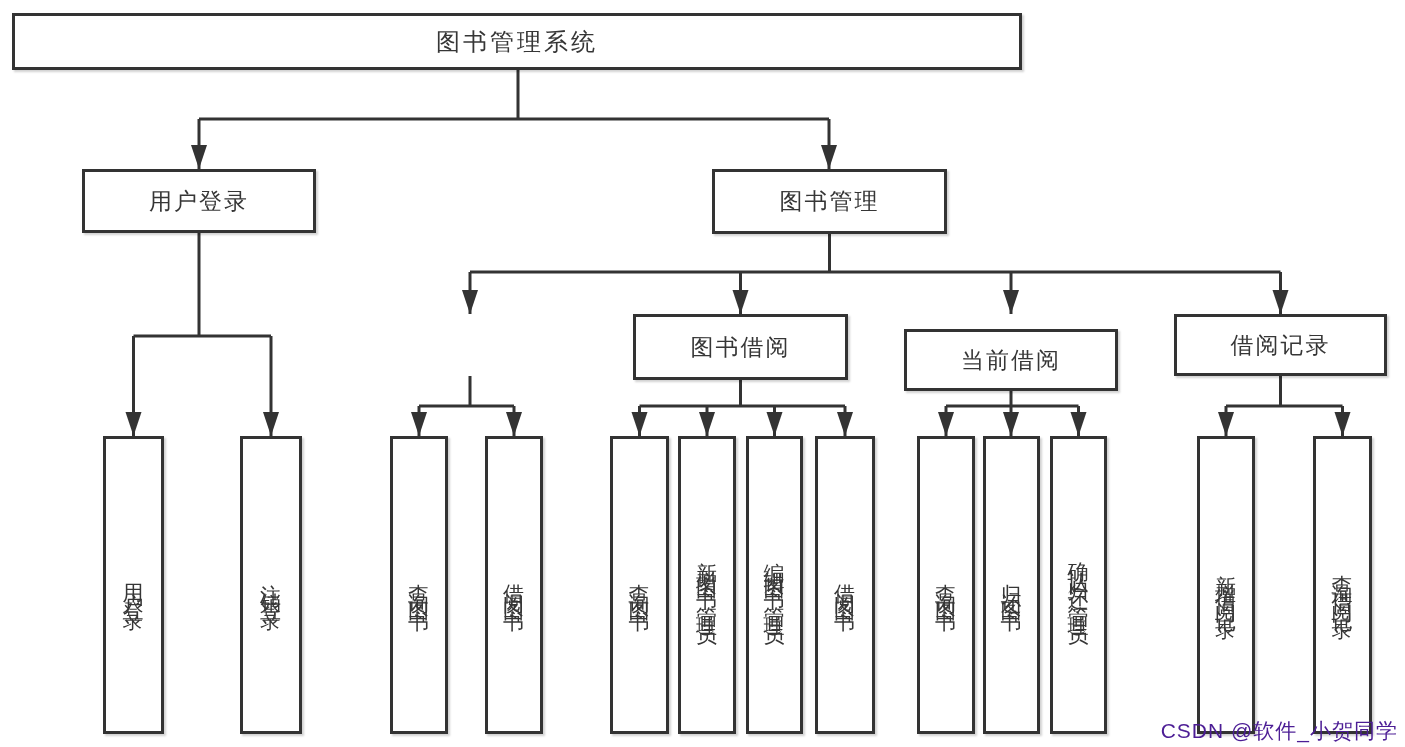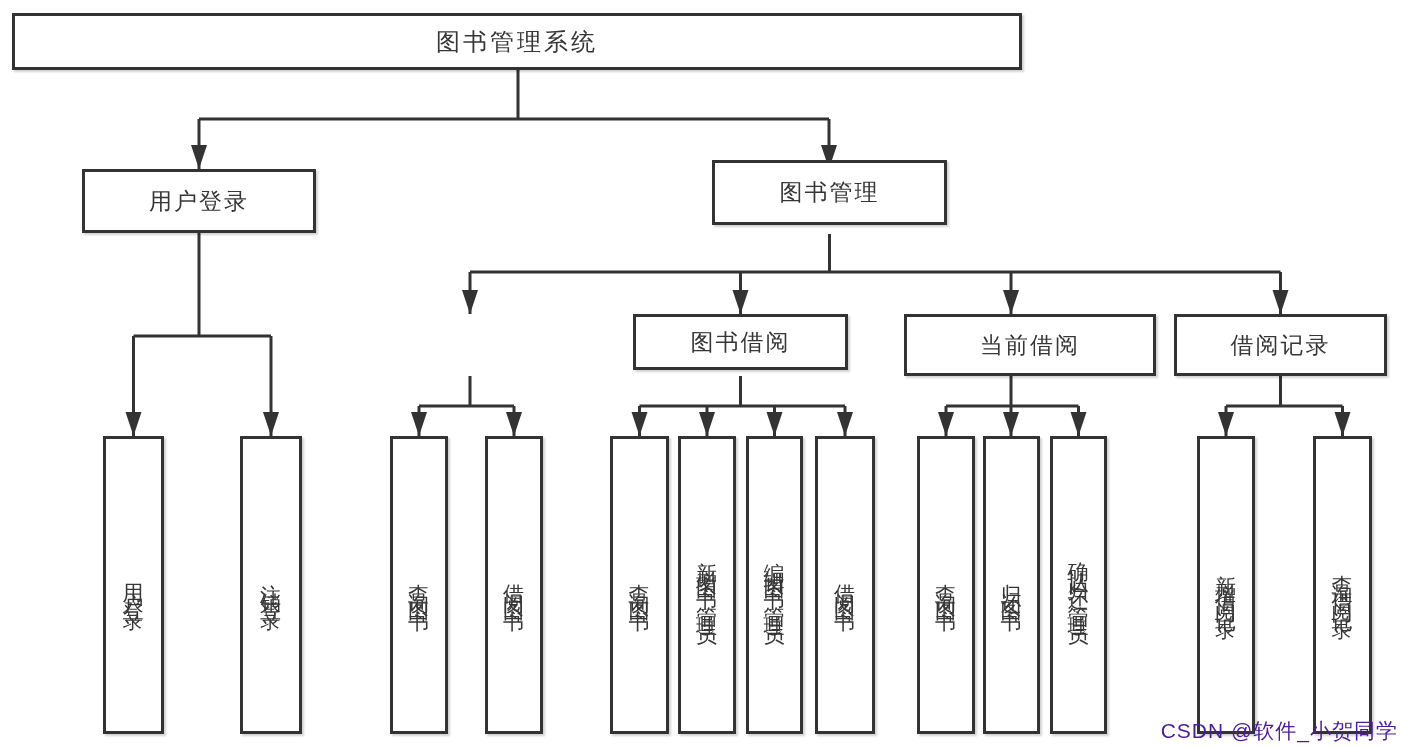--- a/index.html
+++ b/index.html
@@ -112,24 +112,24 @@
     <g>
       <path d="M1280.5 376 V406 M1226 406 H1342.5"></path>
       <line x1="1226" y1="406" x2="1226" y2="436" marker-end="url(#ah)"></line>
       <line x1="1342.5" y1="406" x2="1342.5" y2="436" marker-end="url(#ah)"></line>
     </g>
   </svg>
 
   <div class="node hbox rootbox" style="left:12px;top:13px;width:1010px;height:57px;">图书管理系统</div>
 
   <div class="node hbox" style="left:82px;top:169px;width:234px;height:64px;">用户登录</div>
-  <div class="node hbox" style="left:712px;top:160px;width:235px;height:65px;">图书管理</div>
+  <div class="node hbox" style="left:712px;top:169px;width:235px;height:65px;">图书管理</div>
 
-  <div class="node hbox" style="left:633px;top:314px;width:215px;height:56px;font-family:Liberation Mono, monospace;">图书借阅</div>
-  <div class="node hbox" style="left:904px;top:314px;width:252px;height:62px;">当前借阅</div>
+  <div class="node hbox" style="left:633px;top:314px;width:215px;height:66px;font-family:Liberation Mono, monospace;">图书借阅</div>
+  <div class="node hbox" style="left:904px;top:329px;width:214px;height:62px;">当前借阅</div>
   <div class="node hbox" style="left:1174px;top:314px;width:213px;height:62px;">借阅记录</div>
 
   <div class="node vbox" style="left:103px;top:436px;width:61px;height:298px;">用户登录</div>
   <div class="node vbox" style="left:240px;top:436px;width:62px;height:298px;">注销登录</div>
 
   <div class="node vbox" style="left:390px;top:436px;width:58px;height:298px;">查询图书</div>
   <div class="node vbox" style="left:485px;top:436px;width:58px;height:298px;">借阅图书</div>
 
   <div class="node vbox" style="left:610px;top:436px;width:59px;height:298px;">查询图书</div>
   <div class="node vbox" style="left:678px;top:436px;width:58px;height:298px;">新增图书（管理员）</div>

